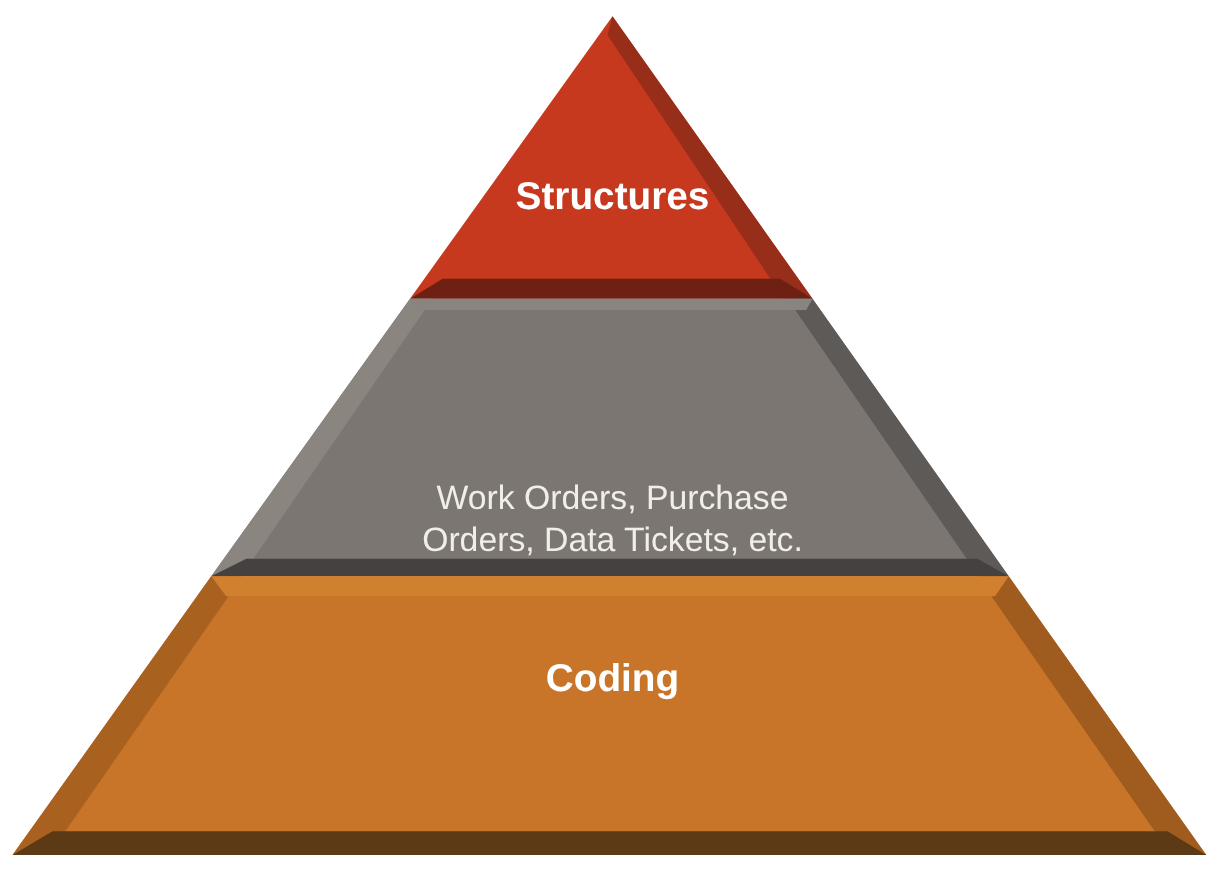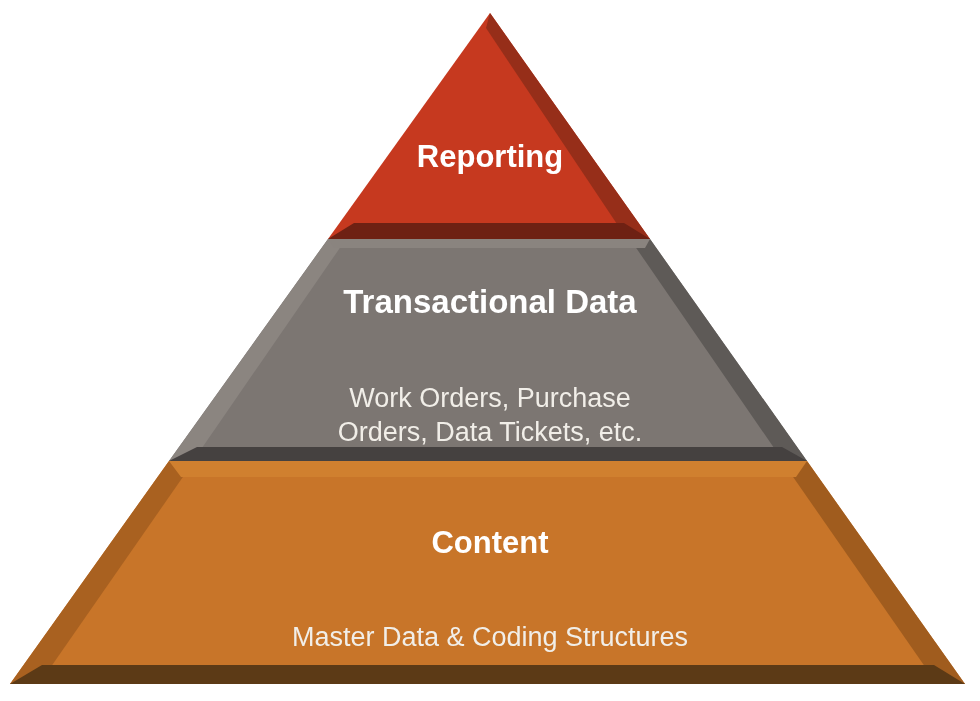--- a/index.html
+++ b/index.html
@@ -69,26 +69,24 @@
 
     <g>
       <polygon points="169,461 807,461 965,684 10,684" fill="#C87529"></polygon>
       <polygon points="169,461 10,684 39,684 194,461" fill="#A96120"></polygon>
       <polygon points="807,461 965,684 937,684 782,461" fill="#A05C1E"></polygon>
       <polygon points="169,461 807,461 796,477 181,477" fill="#D0802F"></polygon>
       <polygon points="10,684 965,684 934,665 42,665" fill="#5C3A16"></polygon>
     </g>
   </svg>
 
-  <div id="label-reporting" class="tier-text tier-title">Reporting</div>
+  <div id="label-reporting" class="tier-text tier-title">Structures</div>
 
-  <div id="label-transactional" class="tier-text tier-title">Transactional Data</div>
 
   <div id="sub-transactional" class="tier-text tier-sub">
     <div>Work Orders, Purchase</div>
     <div>Orders, Data Tickets, etc.</div>
   </div>
 
-  <div id="label-content" class="tier-text tier-title">Content</div>
+  <div id="label-content" class="tier-text tier-title">Coding</div>
 
-  <div id="sub-content" class="tier-text tier-sub">Master Data &amp; Coding Structures</div>
 
 </div>
 
 </body></html>

